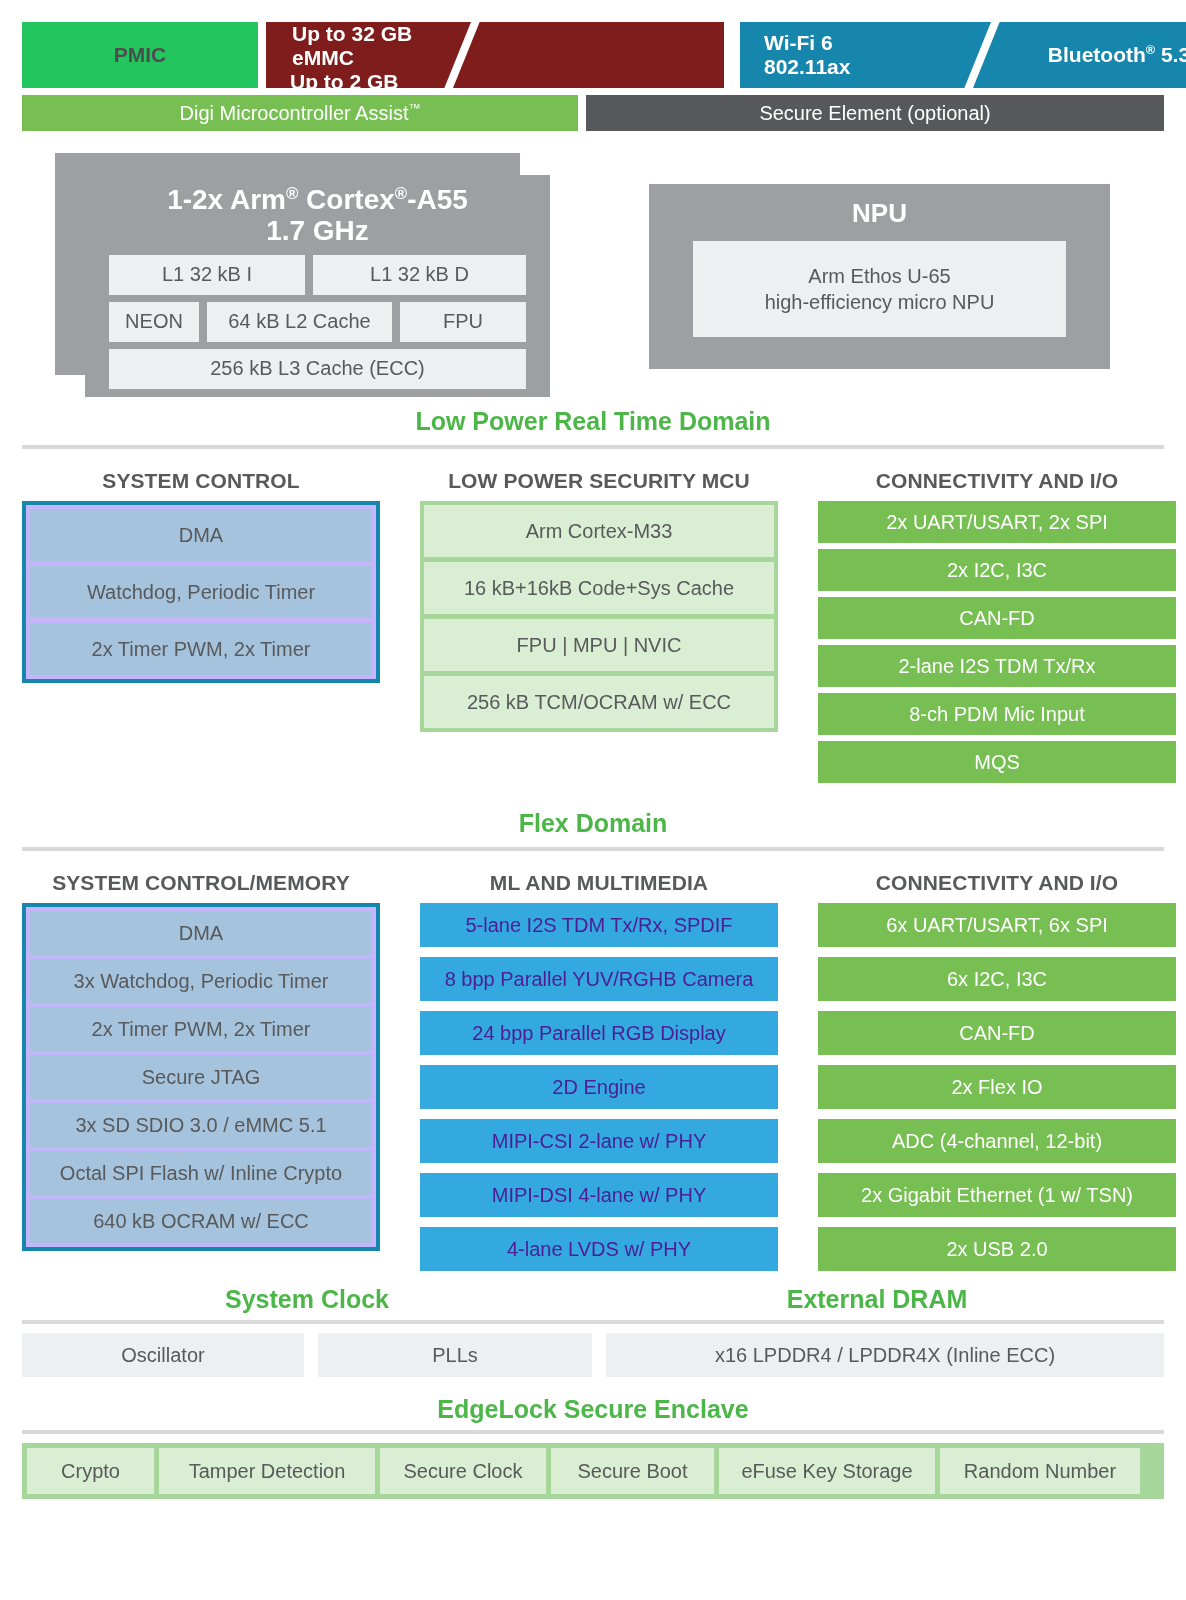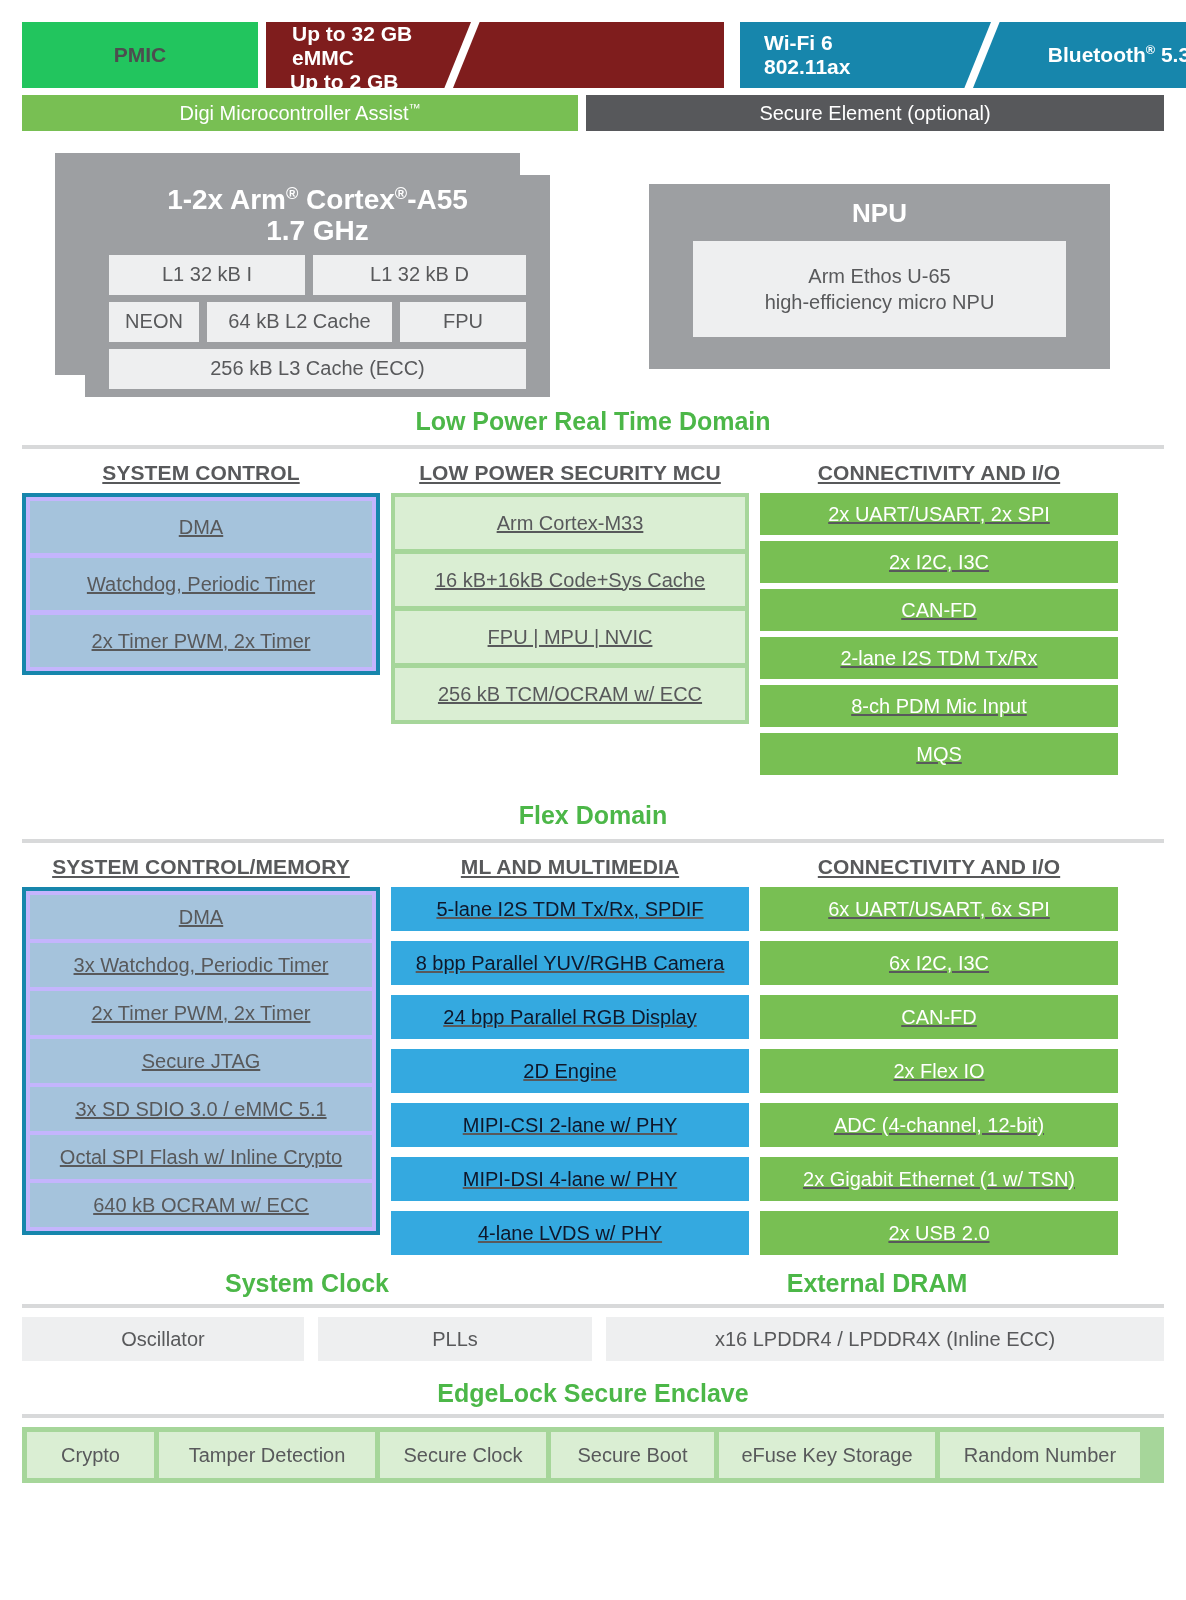--- a/index.html
+++ b/index.html
@@ -188,23 +188,22 @@
     margin-top: 4px;
   }
   .hr-line {
     height: 4px;
     background: #d8d9da;
     margin-top: 9px;
     width: 1142px;
   }
   .columns {
     display: flex;
-    gap: 11px;
-    margin-top: 12px;
-    text-decoration: underline;
+    gap: 40px;
+    margin-top: 20px;
   }
   .col { width: 358px; flex: none; }
   .col-head {
     text-align: center;
     font-weight: bold;
     font-size: 21px;
     color: #58595b;
     letter-spacing: 0.1px;
     margin-bottom: 8px;
     white-space: nowrap;
@@ -228,21 +227,21 @@
     align-items: center;
     justify-content: center;
     font-size: 20px;
     box-sizing: border-box;
     text-align: center;
     white-space: nowrap;
   }
   .item.bluefill { background: #a5c3dc; color: #58595b; }
   .item.greenlt { background: #daeed3; color: #58595b; }
   .item.green { background: #78bf53; color: #ffffff; }
-  .item.cyan { background: #34a9e0; color: #0f172a; }
+  .item.cyan { background: #34a9e0; color: #4c1d95; }
 
   
   .lp .item { height: 52px; margin-bottom: 5px; }
   .lp .stack .item:last-child { margin-bottom: 0; }
   .lp .item.green { height: 42px; margin-bottom: 6px; }
 
   
   .flex-dom .item { height: 44px; margin-bottom: 4px; }
   .flex-dom .stack .item:last-child { margin-bottom: 0; }
   .flex-dom .item.cyan, .flex-dom .item.green { height: 44px; margin-bottom: 10px; }

